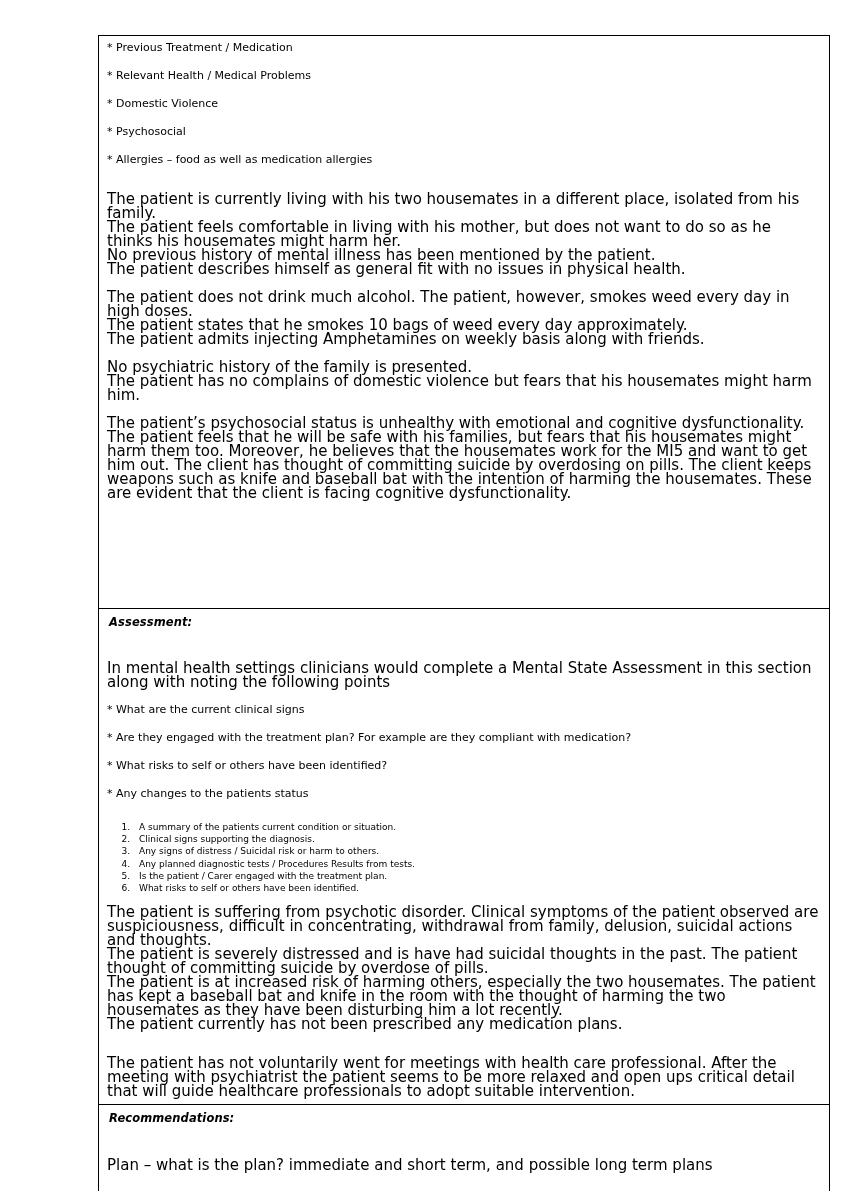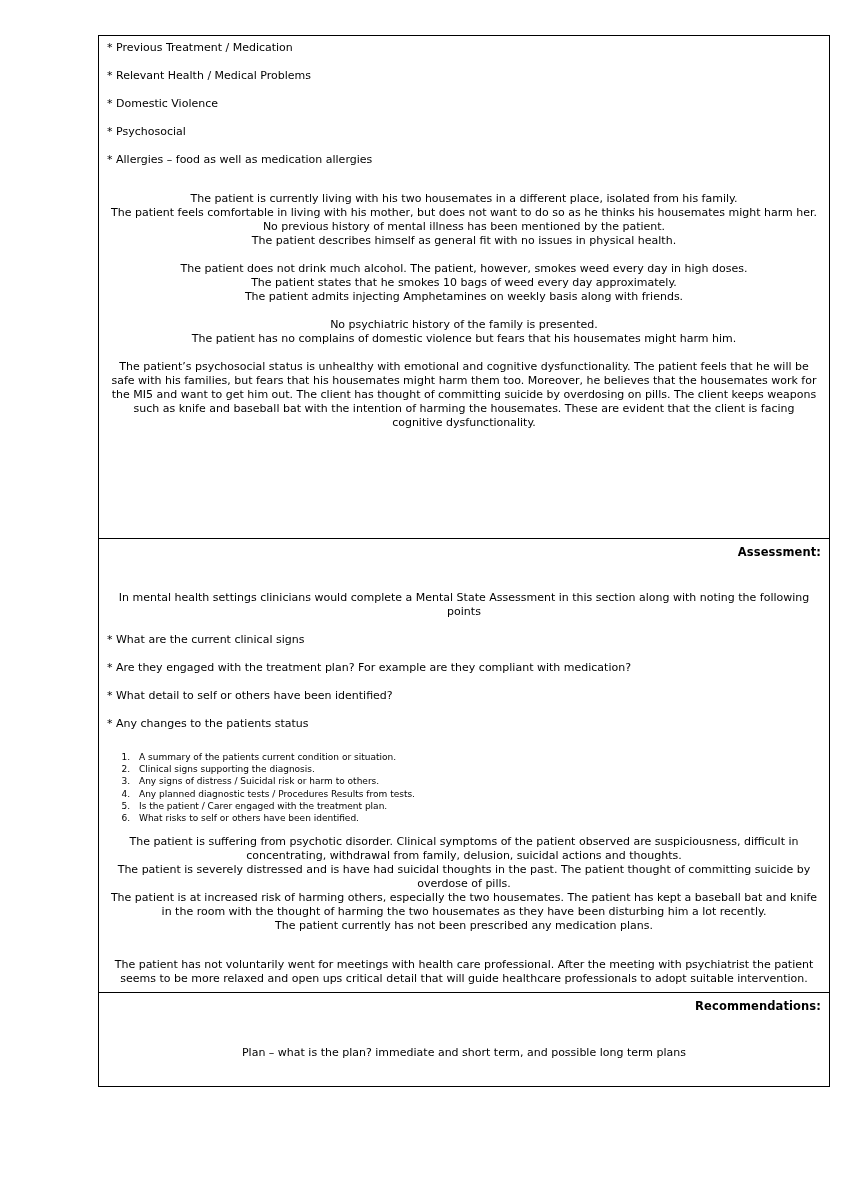--- a/index.html
+++ b/index.html
@@ -44,50 +44,50 @@
   .section + .section {
     border-top: 1px solid #000000;
   }
 
   .section-inner {
     padding: 5px 8px 6px 8px;
   }
 
   .section-heading {
     font-weight: bold;
+    font-style: italic;
     font-size: 11.5px;
     line-height: 14px;
     margin: 1px 0 0 2px;
     letter-spacing: 0.1px;
-    text-align: right;
   }
 
   
   .star-list {
     margin: 0;
     padding: 0;
     list-style: none;
   }
   .star-list li {
     font-size: 11px;
     line-height: 14px;
     margin: 0 0 14px 0;
     padding: 0;
     white-space: pre;
   }
   .star-list li:last-child {
     margin-bottom: 0;
   }
 
   .para {
-    font-size: 11px;
+    font-size: 15px;
     line-height: 14px;
     margin: 0;
     padding: 0;
-    text-align: center;
+    text-align: left;
   }
   .para-block {
     margin: 0 0 14px 0;
   }
   .para-block:last-child {
     margin-bottom: 0;
   }
   .para-line {
     display: block;
   }
@@ -171,21 +171,21 @@
 
         <div class="spacer-assess-1"></div>
 
         <div class="para para-block">
           <span>In mental health settings clinicians would complete a Mental State Assessment in this section along with noting the following points</span>
         </div>
 
         <ul class="star-list">
           <li>* What are the current clinical signs</li>
           <li>* Are they engaged with the treatment plan? For example are they compliant with medication?</li>
-          <li>* What detail to self or others have been identified?</li>
+          <li>* What risks to self or others have been identified?</li>
           <li>* Any changes to the patients status</li>
         </ul>
 
         <div class="filler-small"></div>
 
         <ol class="num-list">
           <li>A summary of the patients current condition or situation.</li>
           <li>Clinical signs supporting the diagnosis.</li>
           <li>Any signs of distress / Suicidal risk or harm to others.</li>
           <li>Any planned diagnostic tests / Procedures Results from tests.</li>

